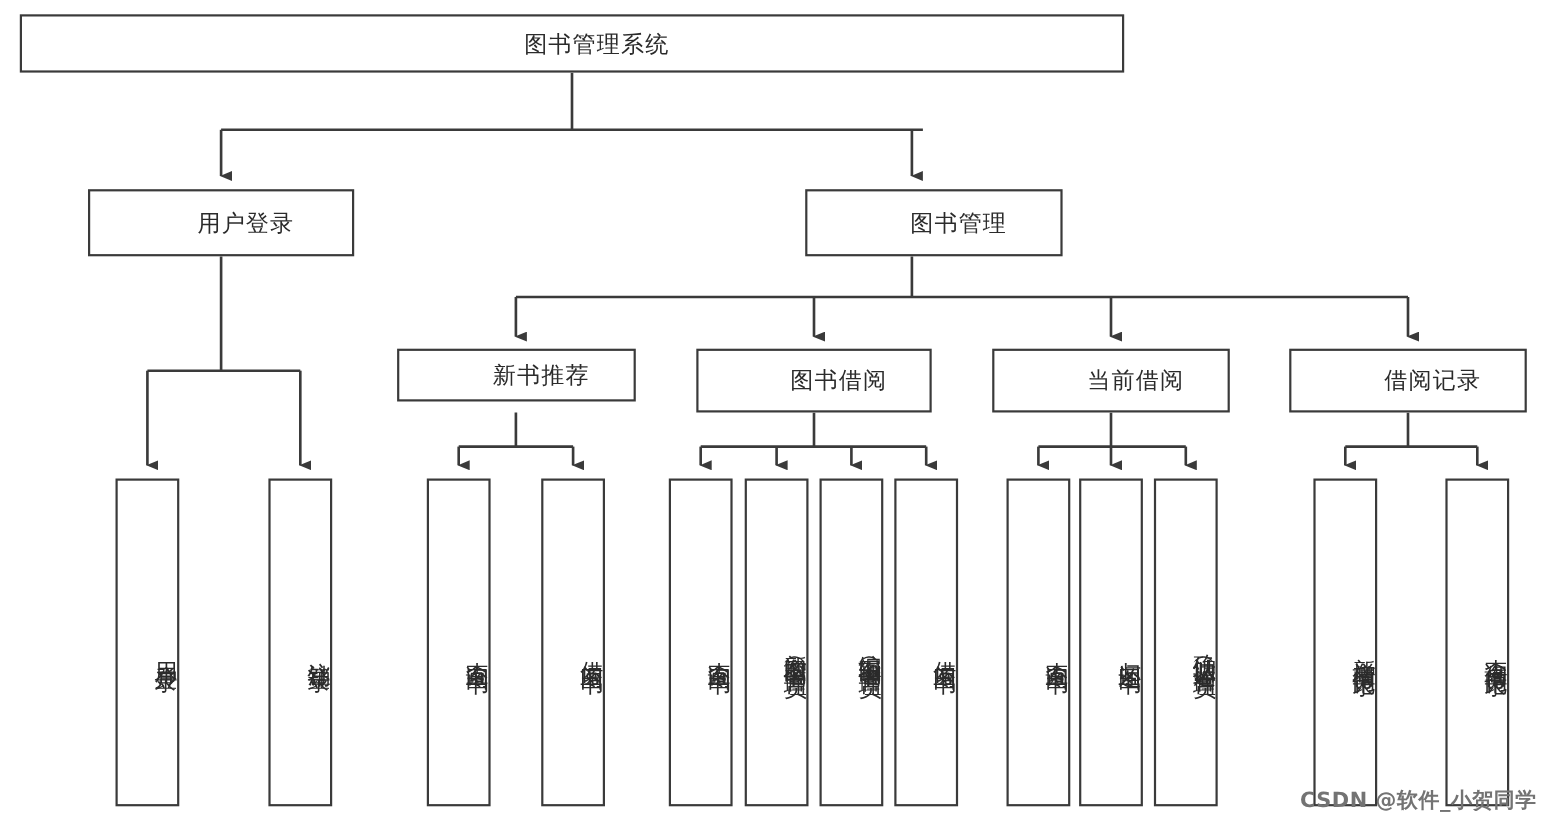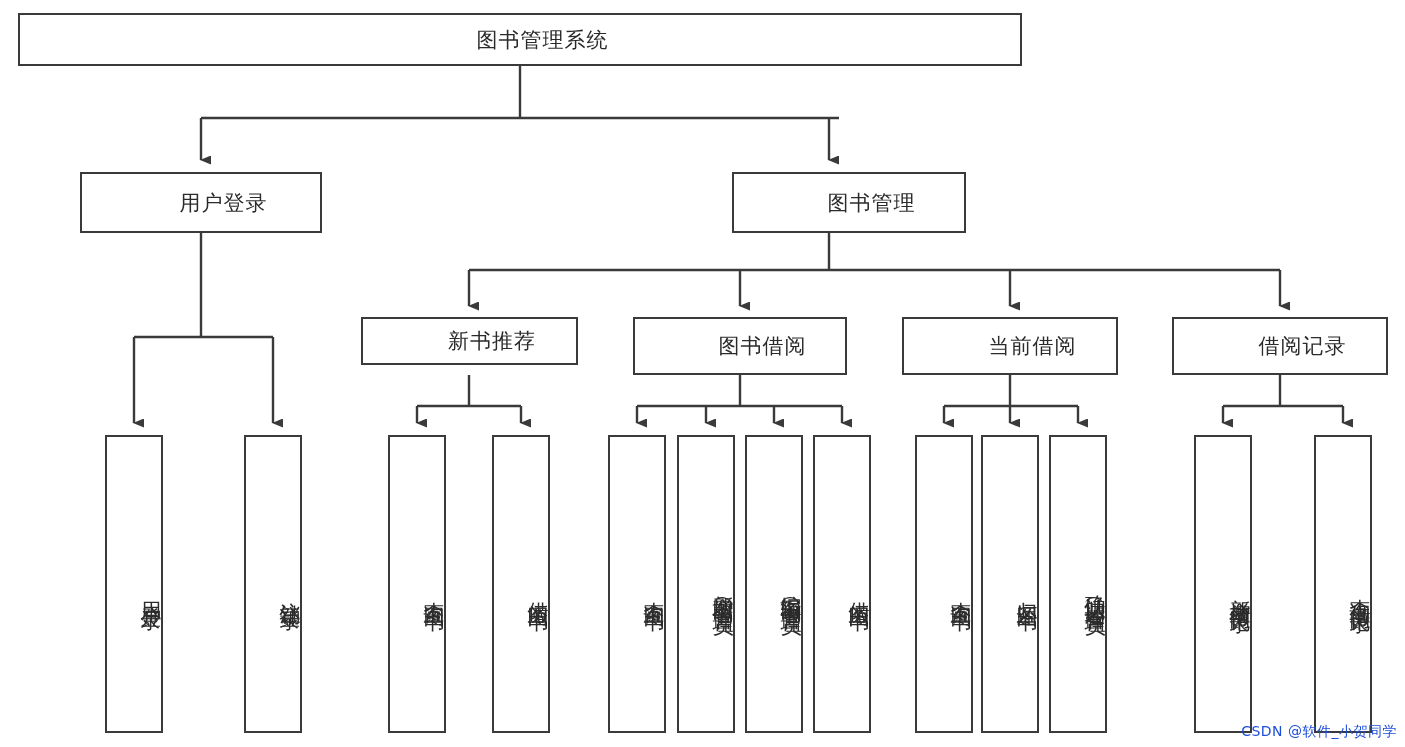--- a/index.html
+++ b/index.html
@@ -53,25 +53,26 @@
   }
   .node.vertical .vtext {
     writing-mode: vertical-rl;
     text-orientation: upright;
     display: block;
   }
   #watermark {
     position: absolute;
     right: 8px;
     bottom: 6px;
-    font-size: 14px;
-    color: #1d4ed8;
+    font-size: 19px;
+    color: #737373;
     letter-spacing: 0.5px;
     pointer-events: none;
     white-space: nowrap;
+    font-weight: bold;
   }
 </style>
 </head>
 <body>
 
 <div id="diagram-root">
 
   <svg id="diagram-svg" viewBox="0 0 1405 747" xmlns="http://www.w3.org/2000/svg">
     <defs>
       <marker id="arrowhead" markerWidth="9" markerHeight="11" refX="4.5" refY="10" orient="auto" markerUnits="userSpaceOnUse">

